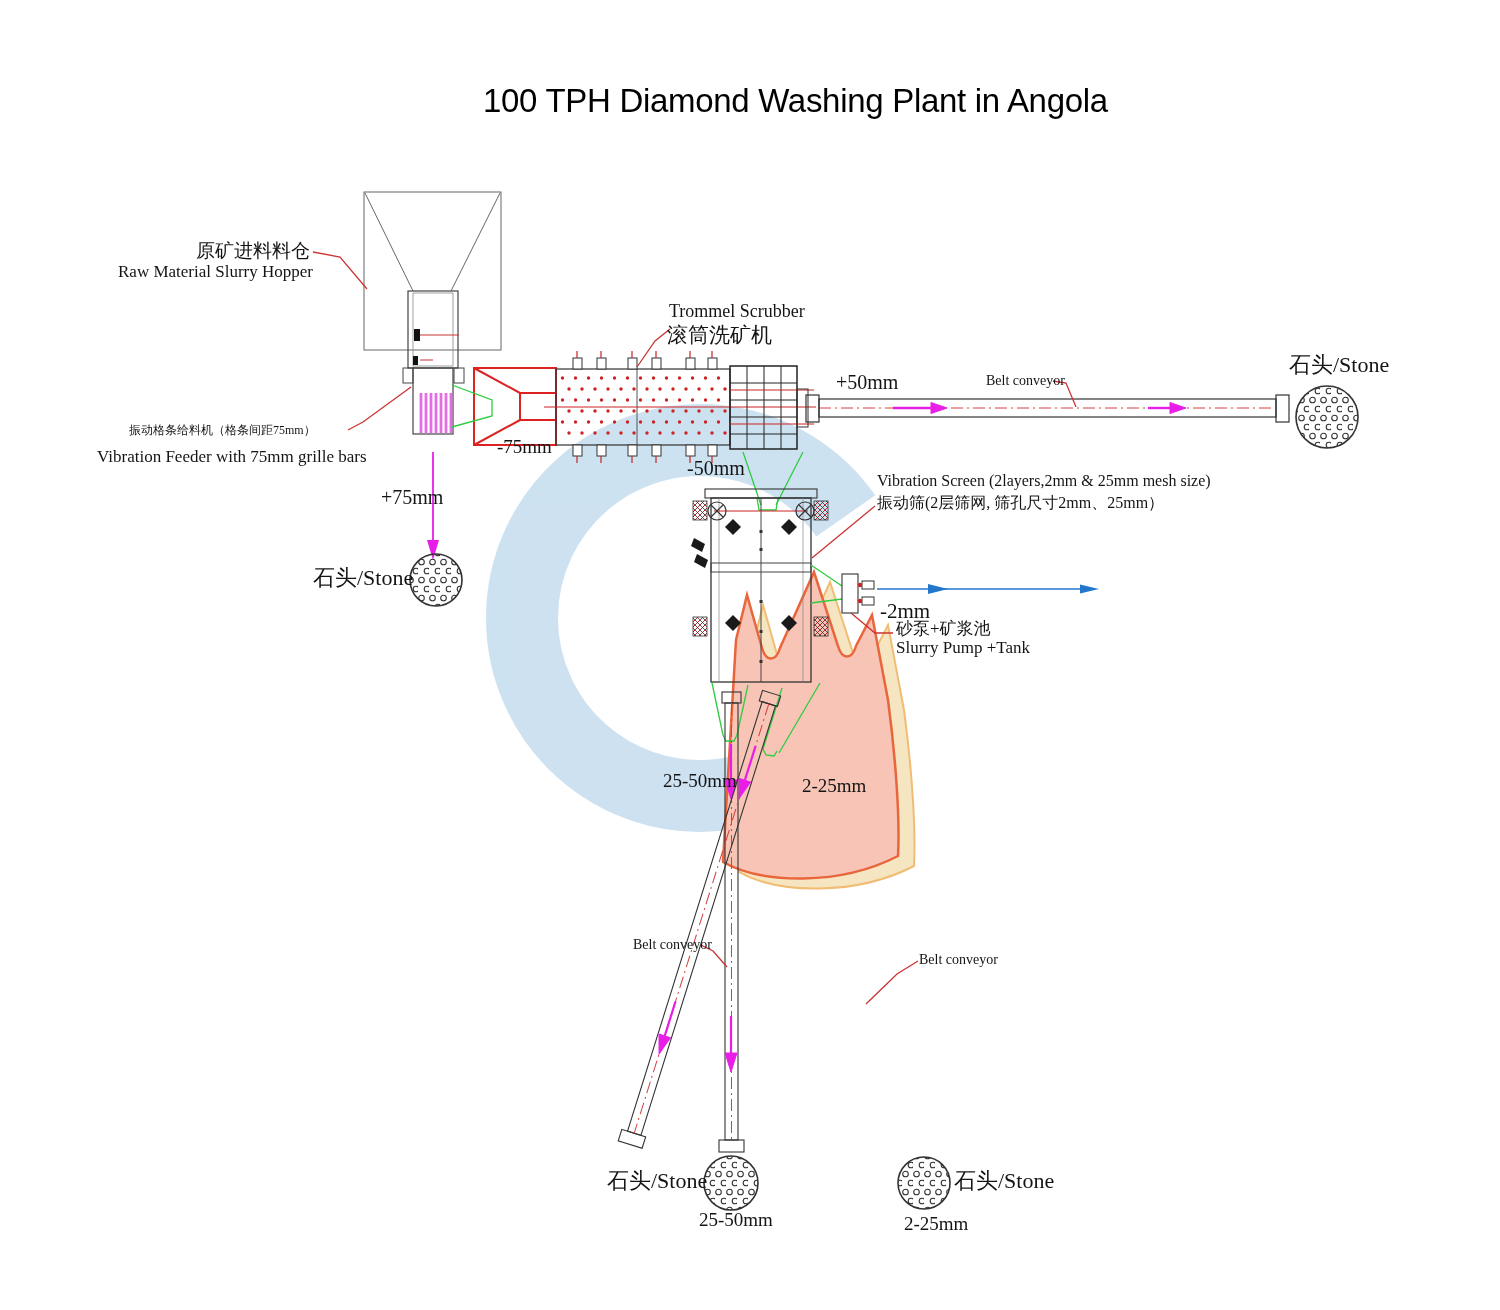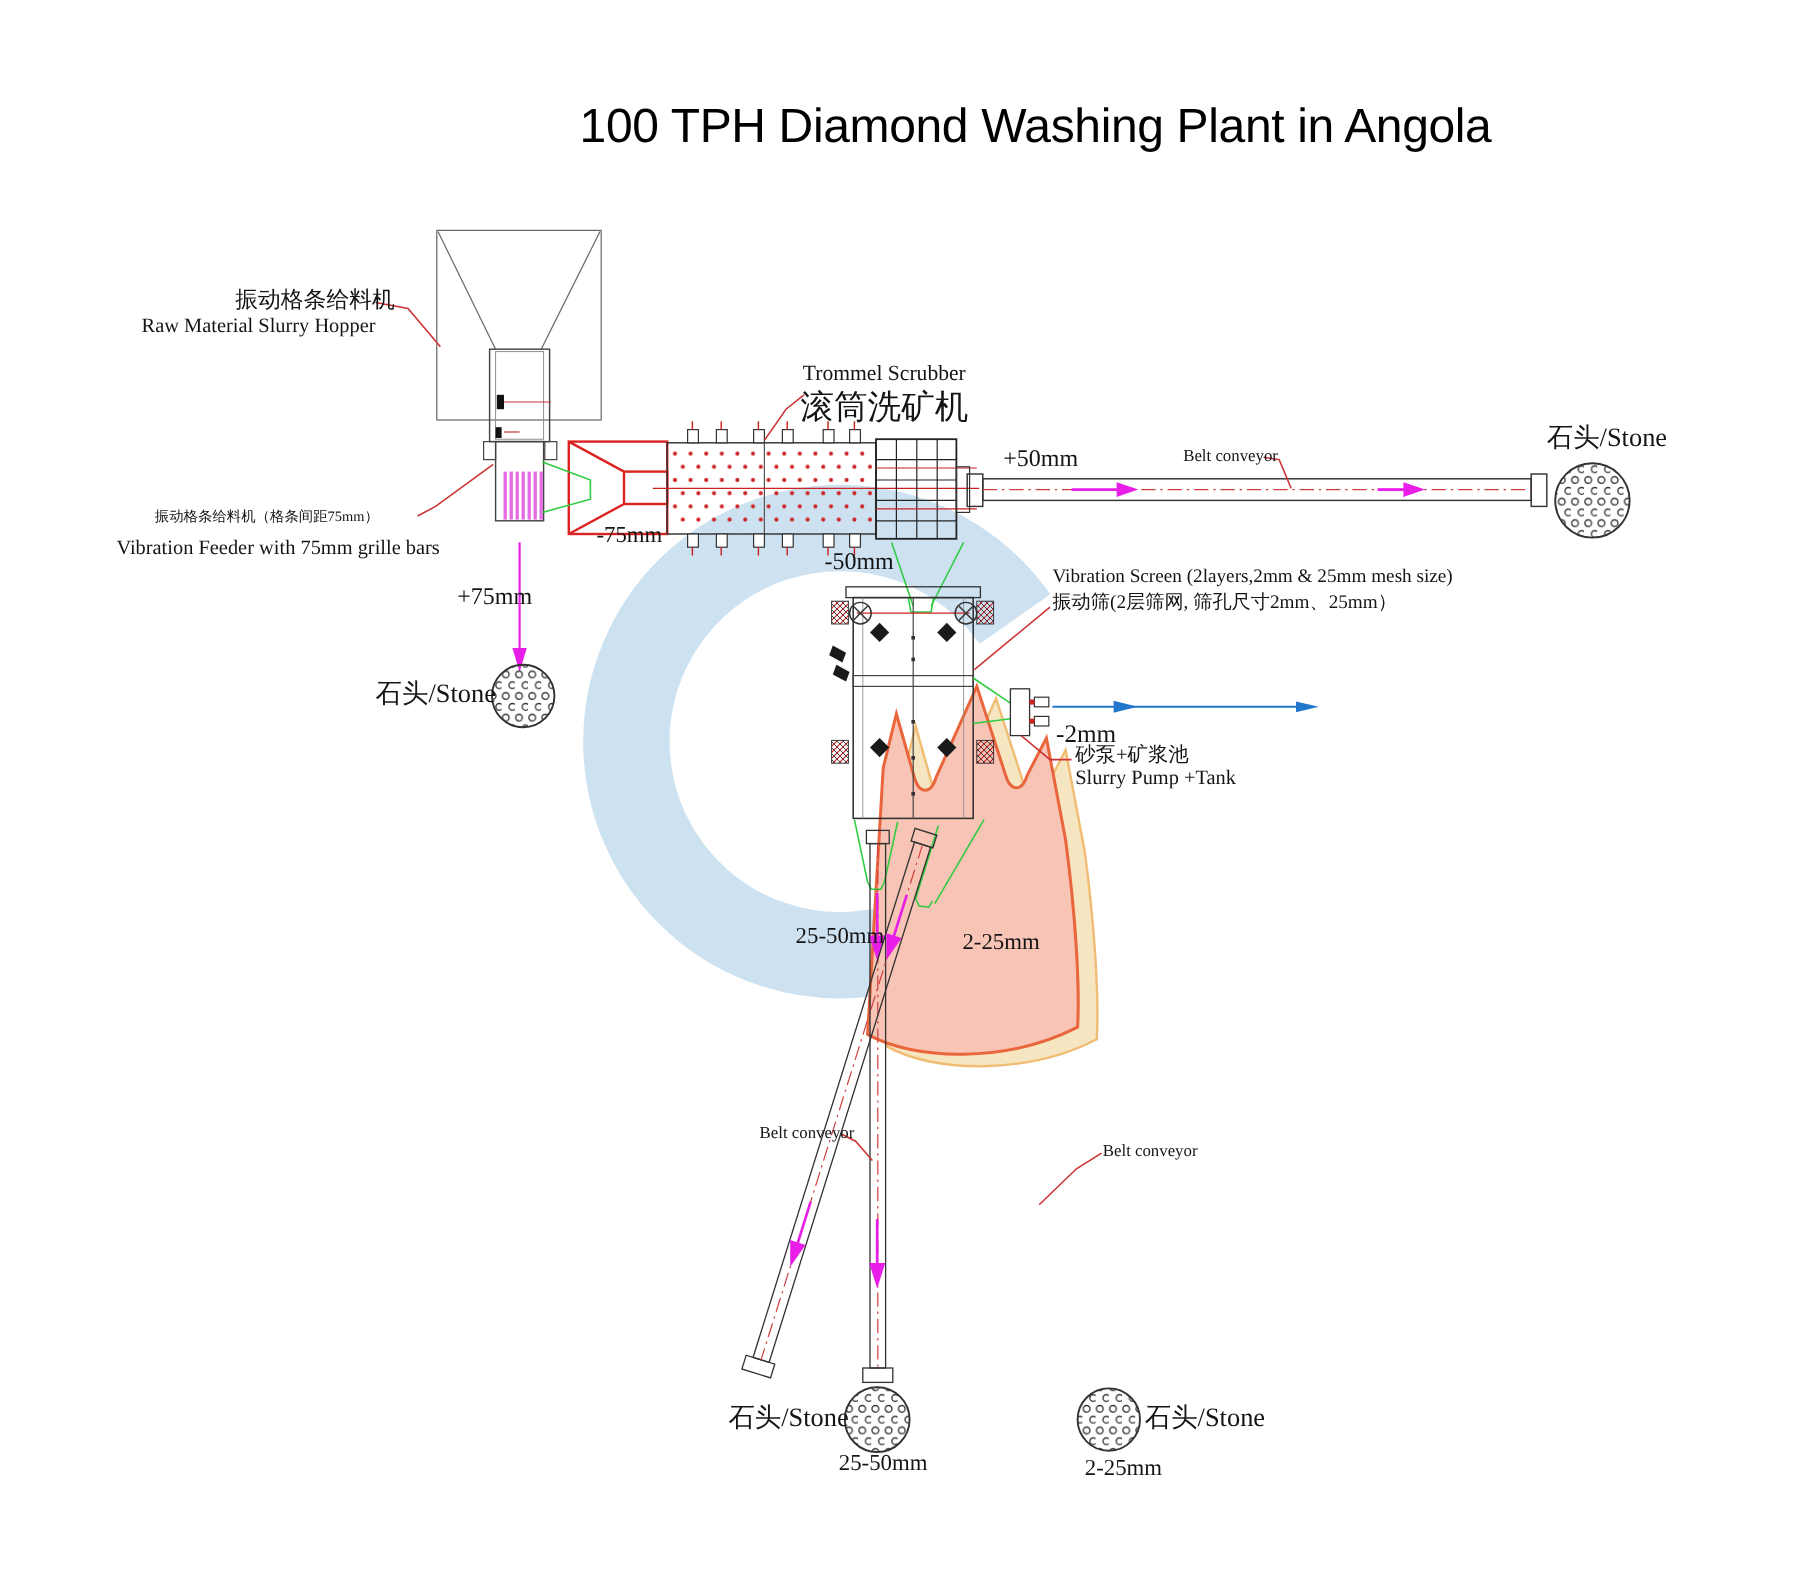--- a/index.html
+++ b/index.html
@@ -1,20 +1,20 @@
 <!DOCTYPE html>
 <html><head>
 <meta charset="utf-8">
 <style>
   html,body{margin:0;padding:0;background:#ffffff;}
   .stage{position:relative;width:1500px;height:1310px;background:#ffffff;overflow:hidden;
          font-family:"Liberation Serif","DejaVu Serif",serif;}
   svg.layer{position:absolute;left:0;top:0;}
   .lbl{position:absolute;white-space:nowrap;color:#141414;line-height:1.12;}
-  .title{font-family:"Liberation Sans","DejaVu Sans",sans-serif;font-size:40px;color:#000;letter-spacing:-0.3px;}
+  .title{font-family:"Liberation Sans","DejaVu Sans",sans-serif;font-size:33px;color:#000;letter-spacing:-0.3px;}
 </style>
 </head>
 <body>
 
 <div class="stage">
 
   <svg class="layer" width="1500" height="1310" viewBox="0 0 1500 1310">
     <g opacity="0.92">
       <path d="M 845.8 515.9 A 178 178 0 1 0 845.8 720.1" fill="none" stroke="#c9dff0" stroke-width="72"></path>
       <g transform="translate(16,10)" opacity="0.8">
@@ -257,28 +257,28 @@
       <polyline points="1053,381 1066,383 1076,407"></polyline>
       <polyline points="875,506 812,558"></polyline>
       <polyline points="851,613 875,633 893,633"></polyline>
       <polyline points="701,945 713,951 727,967"></polyline>
       <polyline points="918,961 897,974 866,1004"></polyline>
     </g>
   </svg>
 
   <div class="lbl title" style="left:483px;top:83px;">100 TPH Diamond Washing Plant in Angola</div>
 
-  <div class="lbl" style="left:196px;top:240px;font-size:19px;">振动格条给料机</div>
+  <div class="lbl" style="left:196px;top:240px;font-size:19px;">原矿进料料仓</div>
   <div class="lbl" style="left:118px;top:262px;font-size:17px;">Raw Material Slurry Hopper</div>
 
   <div class="lbl" style="left:95px;top:424px;font-size:12px;margin-left:34px;">振动格条给料机（格条间距75mm）</div>
   <div class="lbl" style="left:97px;top:447px;font-size:17px;">Vibration Feeder with 75mm grille bars</div>
 
   <div class="lbl" style="left:669px;top:301px;font-size:18px;">Trommel Scrubber</div>
-  <div class="lbl" style="left:667px;top:324px;font-size:28px;">滚筒洗矿机</div>
+  <div class="lbl" style="left:667px;top:324px;font-size:21px;">滚筒洗矿机</div>
 
   <div class="lbl" style="left:497px;top:396px;font-size:19px;margin-top:40px;">-75mm</div>
   <div class="lbl" style="left:836px;top:371px;font-size:20px;">+50mm</div>
   <div class="lbl" style="left:986px;top:373px;font-size:14px;">Belt conveyor</div>
   <div class="lbl" style="left:1289px;top:353px;font-size:22px;">石头/Stone</div>
 
   <div class="lbl" style="left:687px;top:457px;font-size:20px;">-50mm</div>
   <div class="lbl" style="left:381px;top:486px;font-size:20px;">+75mm</div>
   <div class="lbl" style="left:313px;top:566px;font-size:22px;">石头/Stone</div>
 

